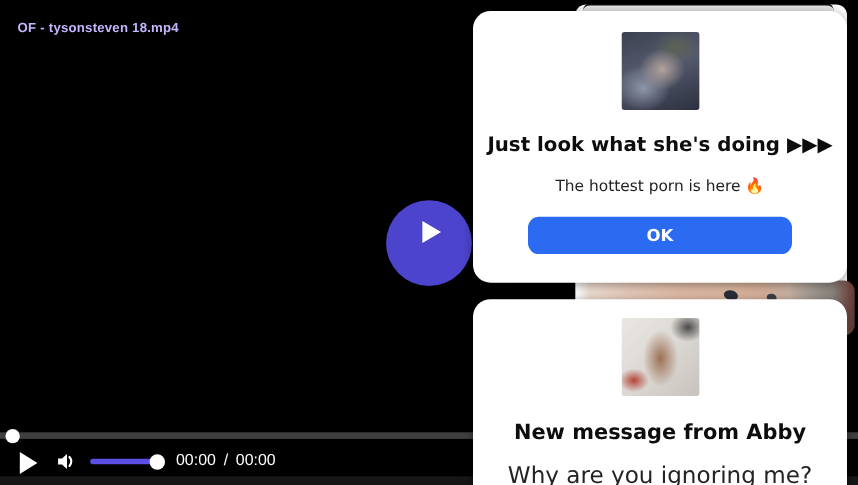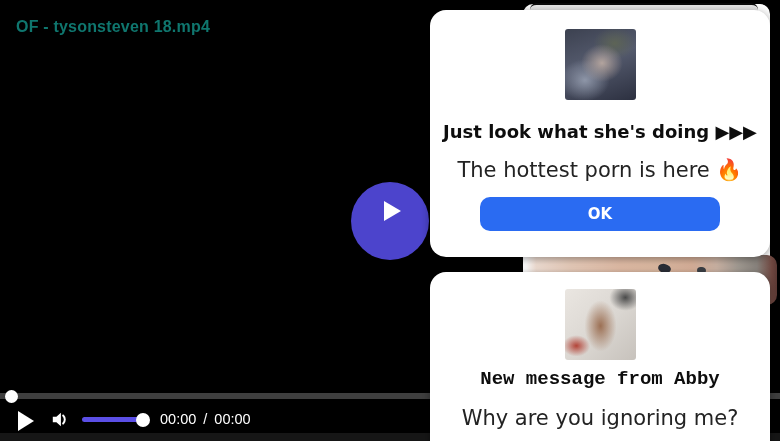--- a/index.html
+++ b/index.html
@@ -4,22 +4,22 @@
 <style>
   html,body{margin:0;padding:0;}
   body{
     width:780px;height:441px;position:relative;overflow:hidden;
     background:#000;font-family:"DejaVu Sans",sans-serif;
     -webkit-font-smoothing:antialiased;
   }
   
   .stage{position:absolute;inset:0;z-index:1;}
   .video-title{
-    position:absolute;left:16px;top:18px;color:#0f766e;
-    font-family:"Liberation Sans",sans-serif;font-weight:bold;font-size:16px;
+    position:absolute;left:16px;top:18px;color:#c4b5fd;
+    font-family:"Liberation Sans",sans-serif;font-weight:bold;font-size:12px;
     letter-spacing:.2px;
   }
   .big-play{
     position:absolute;left:351px;top:182px;width:78px;height:78px;border-radius:50%;
     background:var(--play-button,#4c44cc);cursor:pointer;
   }
   .big-play .tri{
     position:absolute;left:33px;top:19px;width:0;height:0;
     border-top:10px solid transparent;border-bottom:10px solid transparent;
     border-left:17px solid #fff;
@@ -88,23 +88,23 @@
     background:
       radial-gradient(ellipse 30% 48% at 50% 52%, #9c7054 0%, rgba(156,112,84,0) 75%),
       radial-gradient(ellipse 26% 20% at 16% 80%, #b34438 0%, rgba(179,68,56,0) 75%),
       radial-gradient(ellipse 30% 25% at 85% 12%, #4a4a4a 0%, rgba(74,74,74,0) 75%),
       linear-gradient(135deg,#eae6e1 0%,#dad6d1 55%,#c7c2bc 100%);
   }
   .popup-heading{
     margin:0;color:#0d0d0d;font-size:18px;font-weight:bold;line-height:22px;text-align:center;
   }
   .popup-ad .popup-heading{margin-top:21px;}
-  .popup-msg .popup-heading{margin-top:8px;font-size:19px;font-family:Liberation Mono, monospace;}
+  .popup-msg .popup-heading{margin-top:22px;font-size:19px;}
   .popup-sub{
-    margin:0;color:#232323;font-size:21px;line-height:19px;text-align:center;
+    margin:0;color:#232323;font-size:14px;line-height:19px;text-align:center;
   }
   .popup-ad .popup-sub{margin-top:18px;}
   .popup-msg .popup-sub{margin-top:19px;font-size:21px;}
   .ok-button{
     margin-top:17px;width:240px;height:34px;border:none;border-radius:10px;cursor:pointer;
     background:var(--ok-button,#2a6bf2);color:#fff;font-weight:bold;font-size:15px;
     font-family:"DejaVu Sans",sans-serif;
   }
 </style>
 </head>

